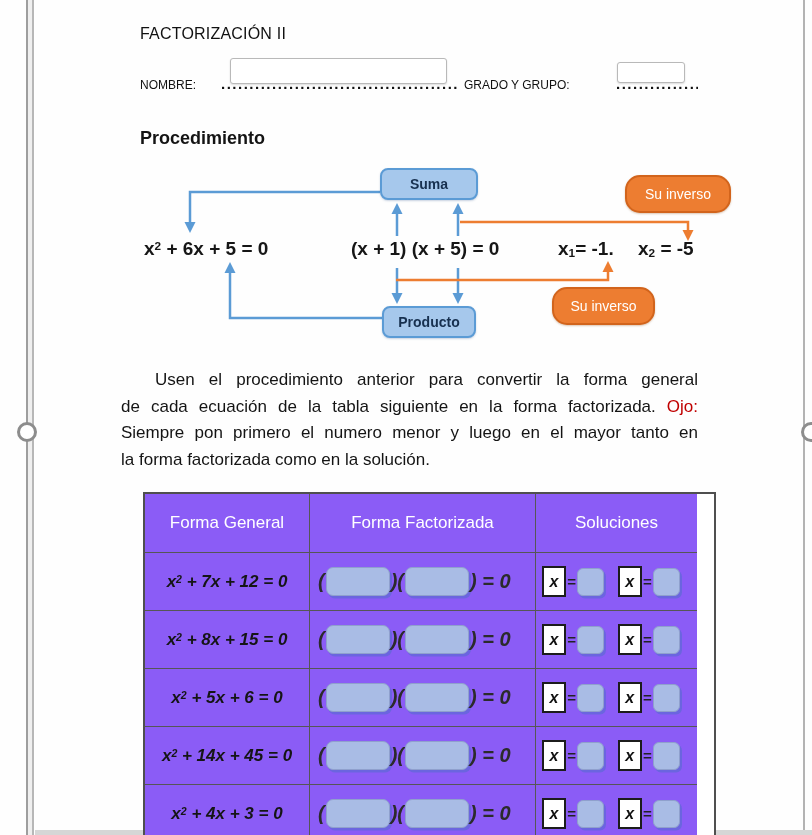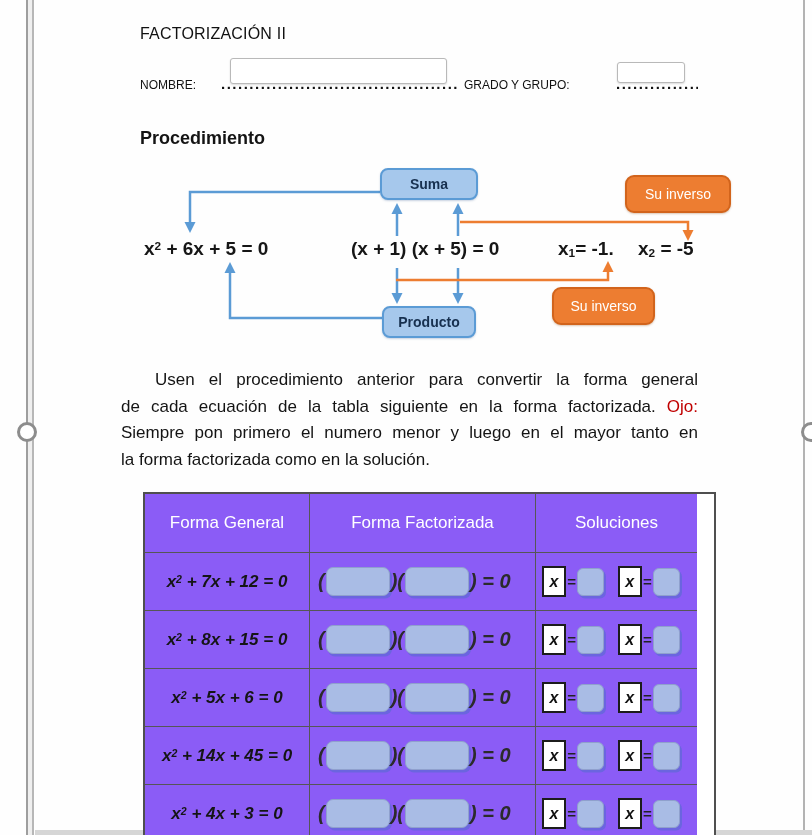--- a/index.html
+++ b/index.html
@@ -22,21 +22,21 @@
   .title { left:140px; top:25px; font-size:16px; letter-spacing:.2px; color:#111; }
   .lbl   { font-size:12px; color:#111; }
   .dots  { overflow:hidden; white-space:nowrap; height:18px; font-size:15px; font-weight:700; letter-spacing:1.5px; color:#111; }
   .inputbox { background:#fff; border:1px solid #b9b9b9; border-radius:3px; box-shadow:0 1px 2px rgba(0,0,0,.14); font-size:14px; padding:0 4px; }
   .heading { left:140px; top:128px; font-size:18px; font-weight:600; color:#141414; }
 
   
   .arrows { position:absolute; left:0; top:0; }
   .dbox { position:absolute; display:flex; align-items:center; justify-content:center; font-size:14px; }
   .dbox-blue { background:#a6c8ec; border:2px solid #5b9bd5; border-radius:8px; color:#17304f; font-weight:700; box-shadow:0 1px 2px rgba(40,80,140,.25); }
-  .dbox-orange { background:#ed7d31; border:2px solid #d2641c; border-radius:9px; color:#ffffff; box-shadow:0 1px 2px rgba(140,70,10,.3); }
+  .dbox-orange { background:#ed7d31; border:2px solid #d2641c; border-radius:15px; color:#ffffff; box-shadow:0 1px 2px rgba(140,70,10,.3); }
   .deq { position:absolute; font-size:19px; font-weight:700; color:#161616; white-space:nowrap; }
   .sp { font-size:.62em; vertical-align:.42em; }
   .sb { font-size:.62em; vertical-align:-.18em; }
 
   
   .para { left:121px; top:367px; width:577px; font-size:17px; line-height:26.5px; color:#141414; }
   .para-line { text-align:justify; text-align-last:justify; }
   .para-line.first { text-indent:34px; }
   .para-line.last { text-align-last:left; }
   .red { color:#c00000; }

